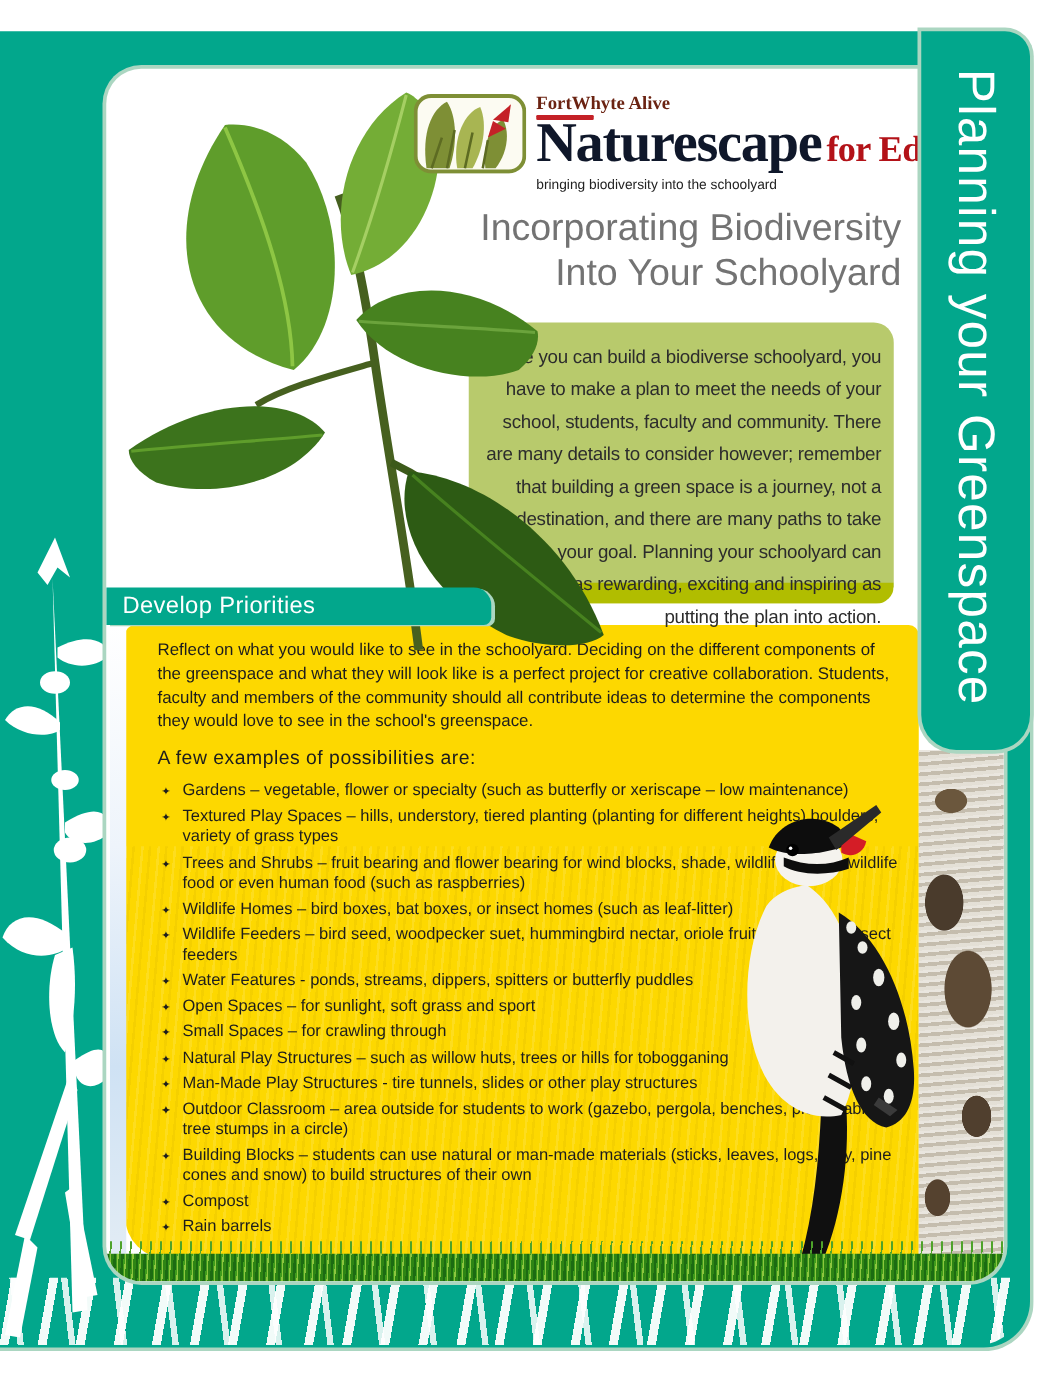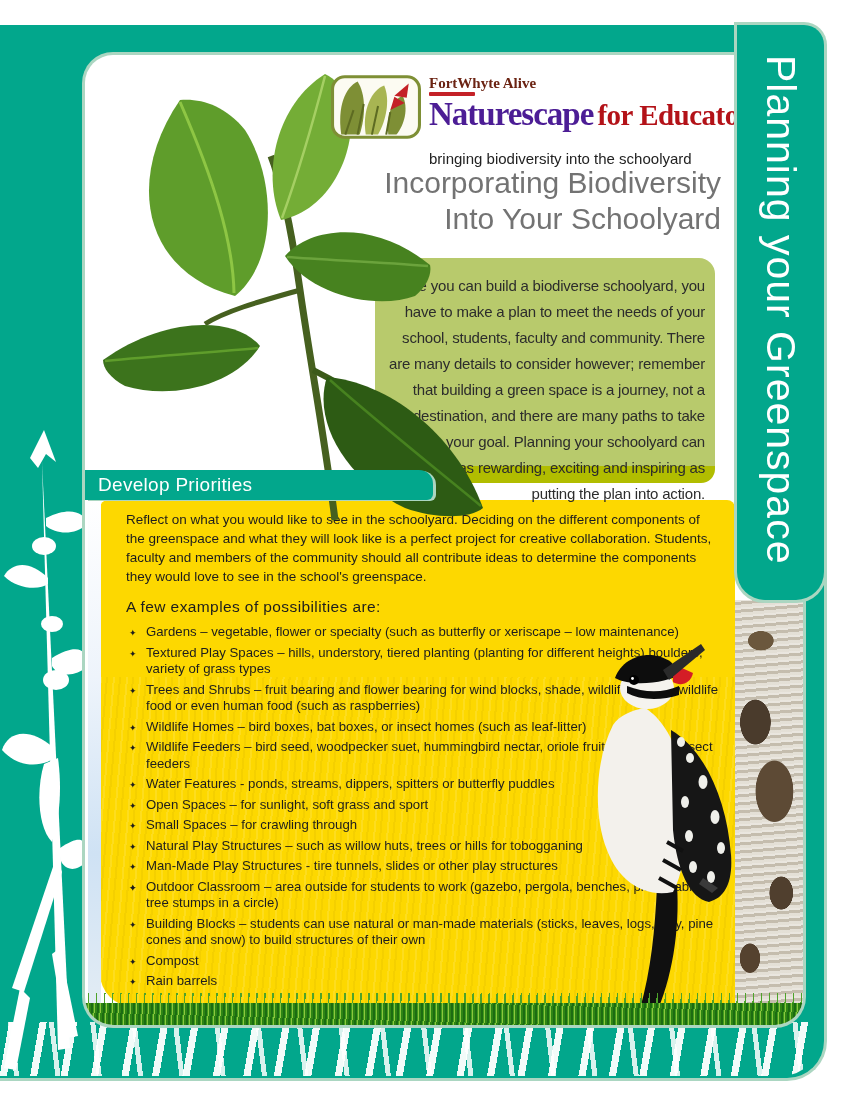--- a/index.html
+++ b/index.html
@@ -32,40 +32,40 @@
   .side-tab span{writing-mode:vertical-rl;font-size:41px;color:#ffffff;letter-spacing:1px;
     padding-top:30px;white-space:nowrap;}
 
   
   .logo{position:absolute;left:246px;top:20px;height:74px;display:flex;z-index:4;}
   .logo-mark{width:90px;height:64px;}
   .logo-text{margin-left:8px;padding-top:1px;}
   .brand-org{font-family:"Liberation Serif",serif;font-weight:bold;font-size:15px;color:#6b2312;line-height:15px;}
   .brand-sub-bar{width:46px;height:4px;background:#c42127;margin:1px 0 2px 0;border-radius:1px;}
   .brand-main-line{font-family:"Liberation Serif",serif;font-weight:bold;line-height:32px;white-space:nowrap;}
-  .brand-product{font-size:33px;color:#4c1d95;letter-spacing:-1px;}
+  .brand-product{font-size:45px;color:#0f172a;letter-spacing:-1px;}
   .brand-accent{font-size:29px;color:#b31218;letter-spacing:-0.5px;}
-  .brand-tagline{font-size:15px;color:#222222;margin-top:14px;}
+  .brand-tagline{font-size:11px;color:#222222;margin-top:1px;}
 
   
   .page-title{position:absolute;right:82px;top:110px;text-align:right;color:#737373;
     font-size:30px;line-height:36px;letter-spacing:0;z-index:4;font-weight:400;}
 
   
   .leaf-art{position:absolute;left:0;top:5px;width:420px;height:470px;z-index:3;}
 
   
   .intro-box{position:absolute;left:290px;top:203px;width:340px;height:208px;background:#b8ca6c;
     border-bottom:17px solid #b1bd00;border-radius:30px 16px 14px 4px;z-index:2;
     padding:0;box-sizing:content-box;}
   .intro-box p{margin:0;padding:15px 10px 0 8px;text-align:right;color:#2c2c2c;
     font-size:15px;line-height:26px;letter-spacing:-0.2px;}
 
   
-  .section-bar{position:absolute;left:0;top:415px;width:348px;height:30px;background:#02a78c;
+  .section-bar{position:absolute;left:0;top:415px;width:308px;height:30px;background:#02a78c;
     border-radius:0 14px 6px 0;box-shadow:3px 1px 0 #abd6c1;z-index:5;
     display:flex;align-items:center;}
   .section-bar span{color:#ffffff;font-size:19px;padding-left:13px;letter-spacing:0.3px;}
 
   
   .yellow-panel{position:absolute;left:15px;top:445px;width:635px;height:507px;background:#fdd800;
     border-radius:8px 8px 0 34px;z-index:1;overflow:hidden;
     padding:10px 18px 0 26px;box-sizing:border-box;color:#1d1d1d;}
   .yellow-texture{position:absolute;left:0;bottom:0;width:100%;height:330px;pointer-events:none;
     background:repeating-linear-gradient(95deg, rgba(255,255,255,.12) 0 2px, transparent 2px 6px,

